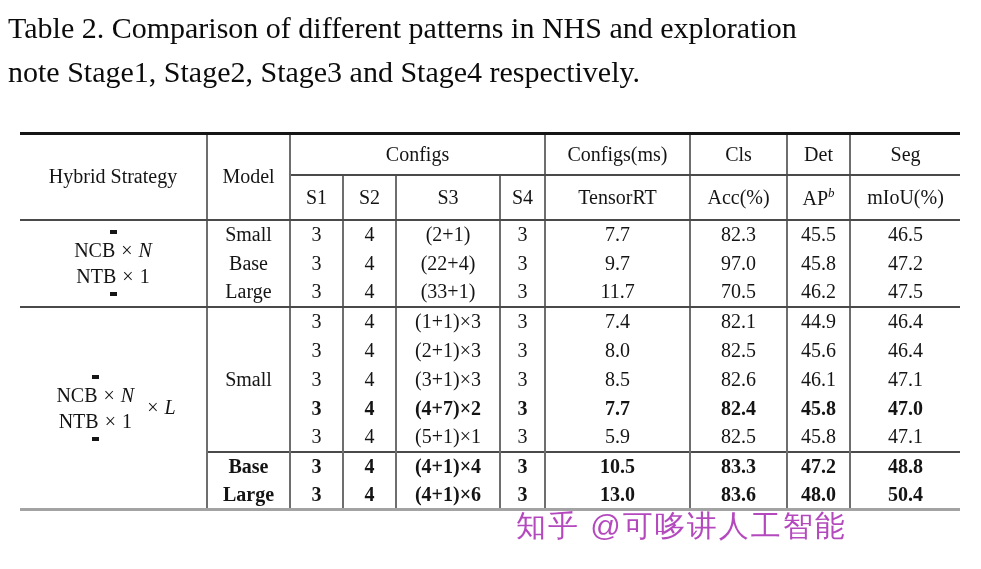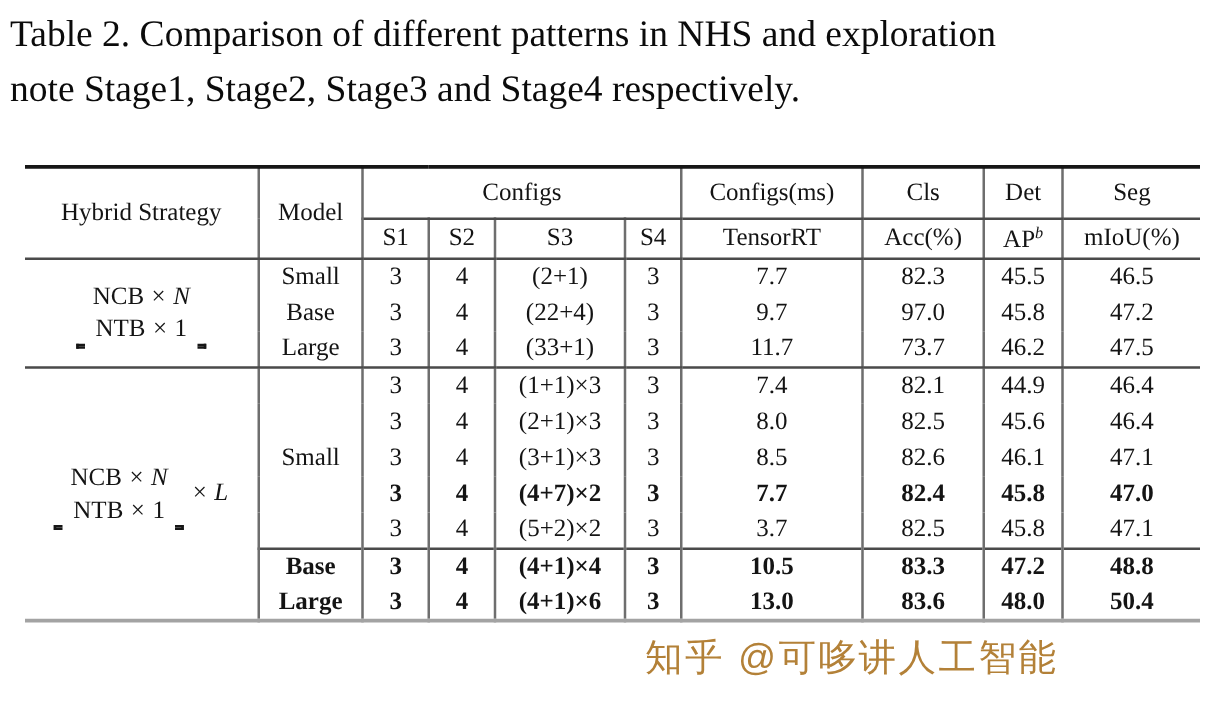--- a/index.html
+++ b/index.html
@@ -30,33 +30,33 @@
     border-bottom: 3px solid #a3a3a3;
   }
   .paper-table th, .paper-table td {
     font-weight: normal;
     text-align: center;
     vertical-align: middle;
     padding: 0 4px;
     white-space: nowrap;
   }
   .hrow1 th { height: 41px; }
-  .hrow2 th { height: 32px; }
+  .hrow2 th { height: 45px; }
   .paper-table tbody td { height: 29px; }
   
   .vr { border-right: 2px solid #6e6e6e; }
   
   .bb { border-bottom: 2px solid #4a4a4a; }
   .bt { border-top: 2px solid #4a4a4a; }
   tr.bold td { font-weight: bold; }
   sup.ap-sup { font-size: 13px; font-style: italic; }
   .var { font-style: italic; }
   
   .matrix-wrap { display: flex; align-items: center; justify-content: center; gap: 7px; }
-  .matrix { display: inline-flex; align-items: flex-end; }
+  .matrix { display: inline-flex; align-items: center; flex-direction: column; }
   .br-l, .br-r { width: 7px; }
   .br-l { border-left: 2px solid #161616; border-top: 2px solid #161616; border-bottom: 2px solid #161616; }
   .br-r { border-right: 2px solid #161616; border-top: 2px solid #161616; border-bottom: 2px solid #161616; }
   .m-body { display: flex; flex-direction: column; padding: 3px 6px; line-height: 26px; }
   .m-row { display: flex; justify-content: center; gap: 6px; }
   .m-suffix { display: inline-flex; gap: 6px; font-size: 20px; }
   .watermark {
     position: absolute;
     left: 516px; top: 506px;
     font-size: 30px;
@@ -154,21 +154,21 @@
       <td class="vr">45.8</td>
       <td>47.2</td>
     </tr>
     <tr>
       <td class="vr bb">Large</td>
       <td class="vr bb">3</td>
       <td class="vr bb">4</td>
       <td class="vr bb">(33+1)</td>
       <td class="vr bb">3</td>
       <td class="vr bb">11.7</td>
-      <td class="vr bb">73.7</td>
+      <td class="vr bb">70.5</td>
       <td class="vr bb">46.2</td>
       <td class="bb">47.5</td>
     </tr>
 
     <tr>
       <td rowspan="7" class="vr">
         <div class="matrix-wrap">
           <span class="matrix">
             <span class="br-l"></span>
             <span class="m-body">
@@ -227,23 +227,23 @@
       <td class="vr">(4+7)×2</td>
       <td class="vr">3</td>
       <td class="vr">7.7</td>
       <td class="vr">82.4</td>
       <td class="vr">45.8</td>
       <td>47.0</td>
     </tr>
     <tr>
       <td class="vr">3</td>
       <td class="vr">4</td>
-      <td class="vr">(5+2)×2</td>
-      <td class="vr">3</td>
-      <td class="vr">3.7</td>
+      <td class="vr">(5+1)×1</td>
+      <td class="vr">3</td>
+      <td class="vr">5.9</td>
       <td class="vr">82.5</td>
       <td class="vr">45.8</td>
       <td>47.1</td>
     </tr>
     <tr class="bold">
       <td class="vr bt">Base</td>
       <td class="vr bt">3</td>
       <td class="vr bt">4</td>
       <td class="vr bt">(4+1)×4</td>
       <td class="vr bt">3</td>
@@ -259,13 +259,13 @@
       <td class="vr">(4+1)×6</td>
       <td class="vr">3</td>
       <td class="vr">13.0</td>
       <td class="vr">83.6</td>
       <td class="vr">48.0</td>
       <td>50.4</td>
     </tr>
   </tbody>
 </table>
 
-<div class="watermark" style="color: #a16207;">知乎 @可哆讲人工智能</div>
+<div class="watermark" style="color: #a21caf;">知乎 @可哆讲人工智能</div>
 
 </body></html>

